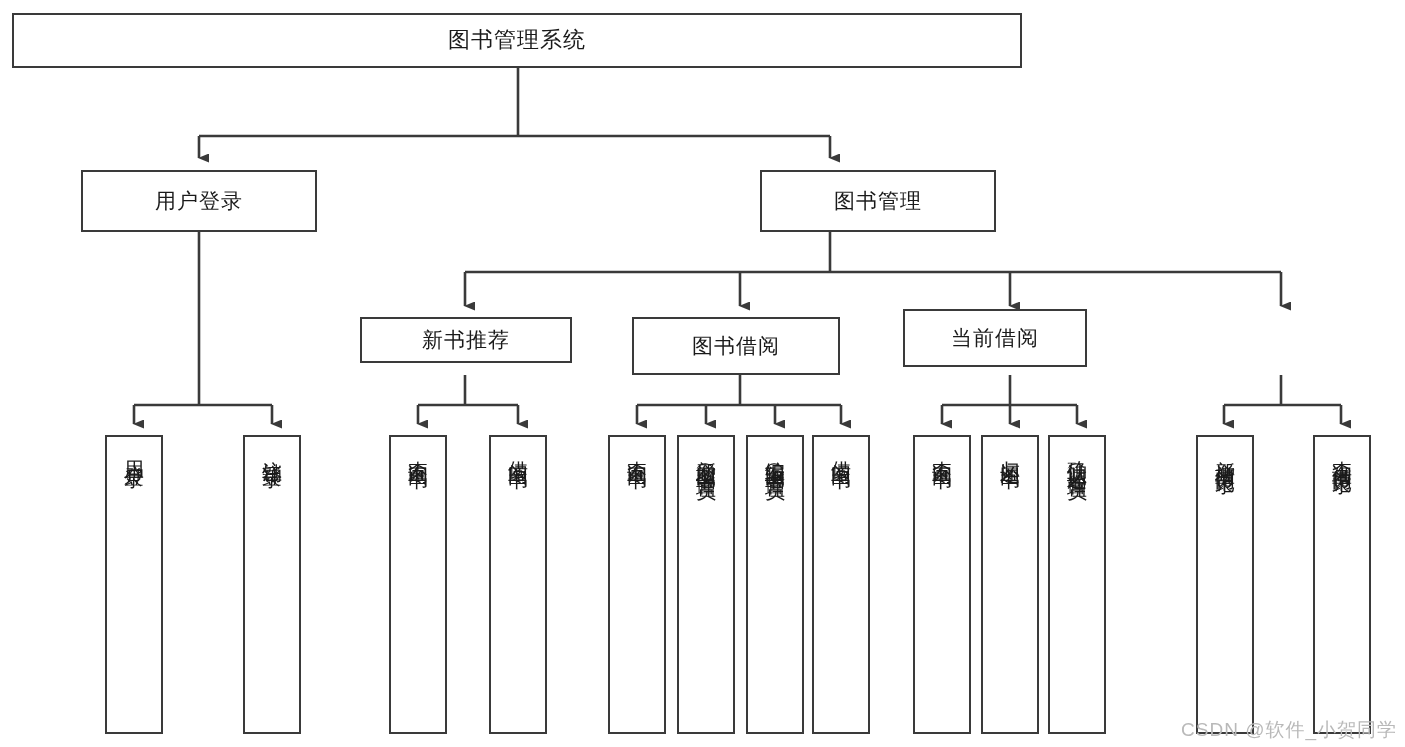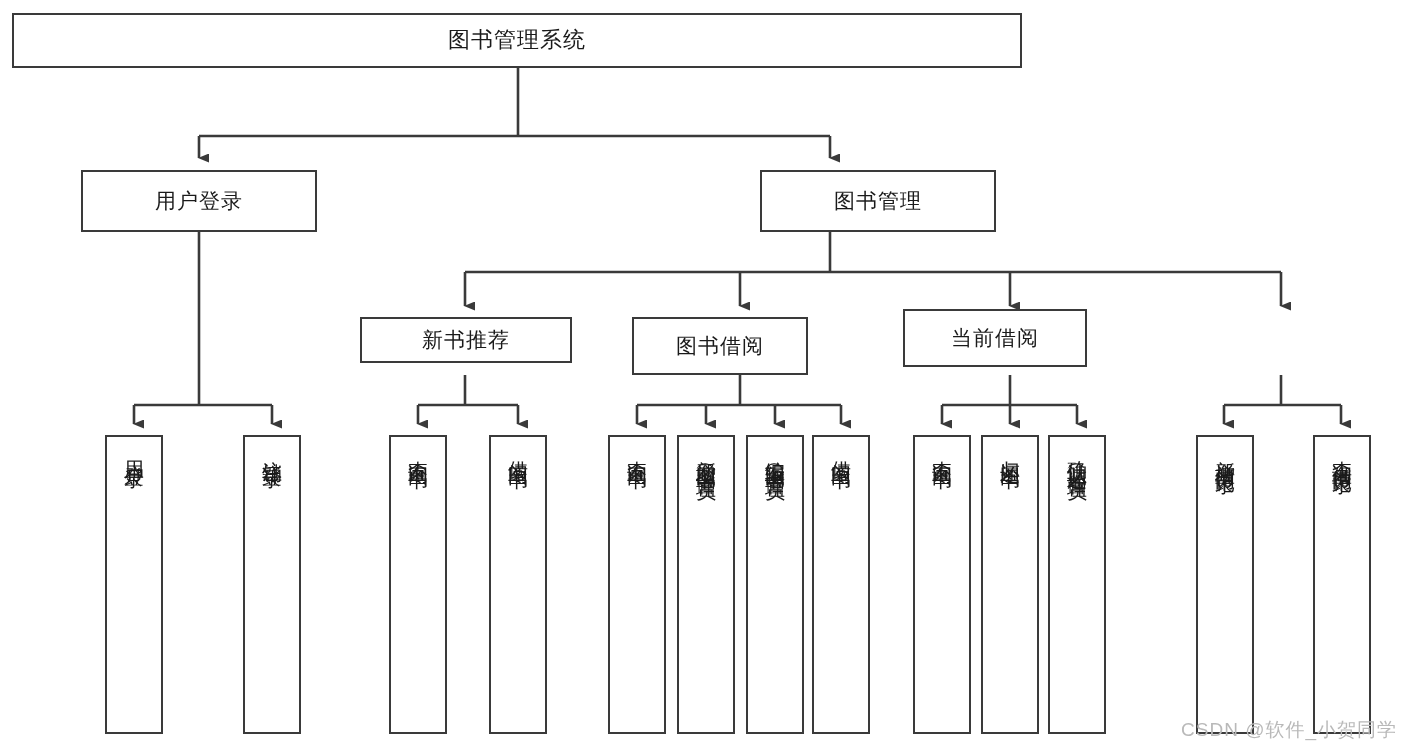--- a/index.html
+++ b/index.html
@@ -136,21 +136,21 @@
   <div class="node horiz" style="left:81px; top:170px; width:236px; height:62px;">
     <span>用户登录</span>
   </div>
   <div class="node horiz" style="left:712px; top:170px; width:236px; height:62px;margin-left:48px;">
     <span>图书管理</span>
   </div>
 
   <div class="node horiz" style="left:360px; top:317px; width:212px; height:46px;">
     <span>新书推荐</span>
   </div>
-  <div class="node horiz" style="left:632px; top:317px; width:176px; height:58px;text-align:right;">
+  <div class="node horiz" style="left:632px; top:317px; width:208px; height:58px;text-align:right;">
     <span>图书借阅</span>
   </div>
   <div class="node horiz" style="left:903px; top:309px; width:184px; height:58px;">
     <span>当前借阅</span>
   </div>
 
   <div class="node leaf" style="left:105px; top:435px; width:58px; height:299px;">
     <span class="vtext">用户登录</span>
   </div>
   <div class="node leaf" style="left:243px; top:435px; width:58px; height:299px;">

